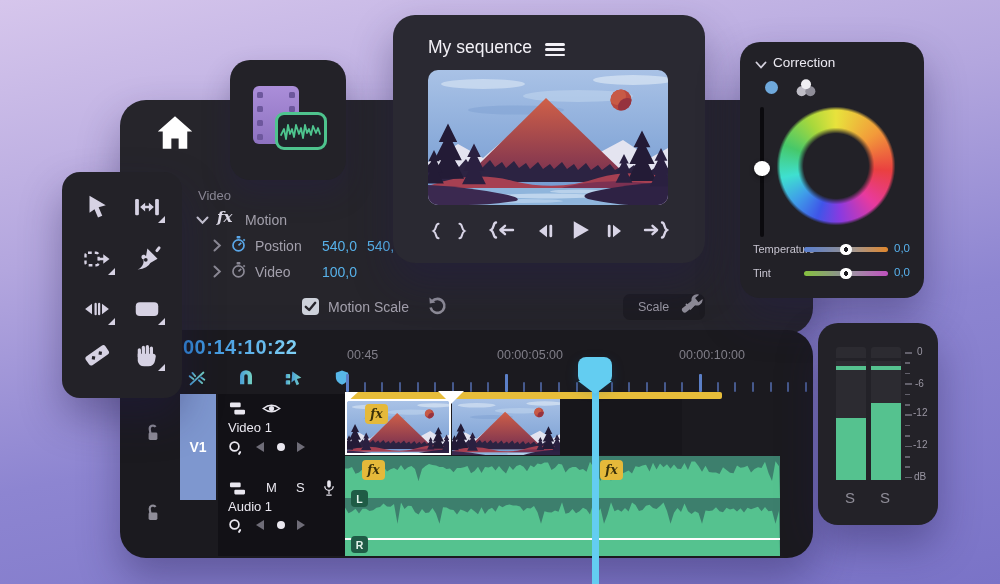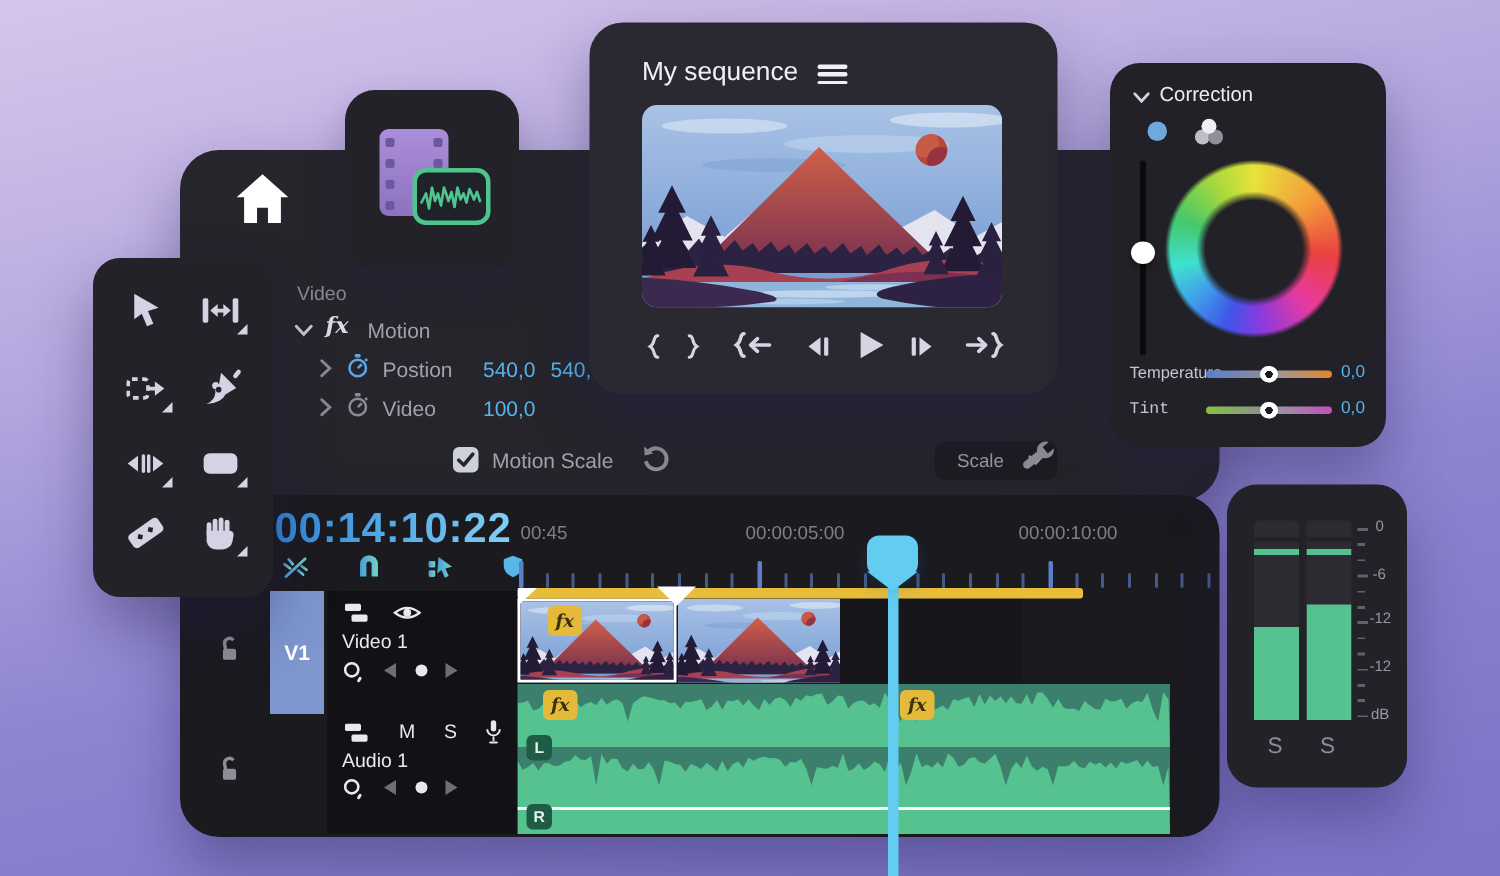--- a/index.html
+++ b/index.html
@@ -141,21 +141,21 @@
     <svg width="11" height="8" viewBox="0 0 11 8">
       <path d="M1.5 1.5 L5.5 5.8 L9.5 1.5" fill="none" stroke="#9b99a4" stroke-width="1.8" stroke-linecap="round"></path>
     </svg>
   </div>
   <svg class="abs" style="left:678px;top:291px;z-index:12;" width="28" height="28" viewBox="0 0 24 24">
     <path d="M20.6 7.2 a4.9 4.9 0 0 1 -6.2 4.7 L8.1 18.2 a2.35 2.35 0 1 1 -3.3 -3.3 l6.3 -6.3 a4.9 4.9 0 0 1 4.7 -6.2 c.5 0 1 .06 1.4 .18 L14 5.8 l3.3 3.3 3.1 -3.2 c.12 .42 .2 .86 .2 1.3 Z" fill="#8f8d98" transform="rotate(6 12 12)"></path>
   </svg>
 
   <div class="panel" style="left:120px;top:330px;width:693px;height:228px;background:#1b1a1f;border-radius:26px;z-index:11;"></div>
 
-  <div class="txt" style="left:183px;top:336px;font-size:28px;font-weight:bold;letter-spacing:.5px;z-index:13;
+  <div class="txt" style="left:183px;top:336px;font-size:20px;font-weight:bold;letter-spacing:.5px;z-index:13;
               background:linear-gradient(90deg,#2e86d8,#7fd0f5);-webkit-background-clip:text;background-clip:text;color:transparent;">00:14:10:22</div>
 
   <svg class="abs" style="left:186px;top:367px;z-index:13;" width="22" height="22" viewBox="0 0 24 24">
     <g stroke="url(#tcg)" stroke-width="2" stroke-linecap="round">
       <line x1="5" y1="19" x2="19" y2="6"></line>
       <line x1="4" y1="10" x2="8" y2="13"></line>
         <line x1="7" y1="6.5" x2="10" y2="10"></line>
       <line x1="14" y1="14.5" x2="17.5" y2="17.5"></line>
         <line x1="16.5" y1="11.5" x2="20" y2="14"></line>
     </g>
@@ -178,21 +178,21 @@
 
   <svg class="abs" style="left:142px;top:420px;z-index:13;" width="22" height="24" viewBox="0 0 24 24">
     <path d="M9 13 V8.6 A3.6 3.6 0 0 1 15.8 7" fill="none" stroke="#8f8d98" stroke-width="2.4" transform="rotate(-10 12 12)"></path>
     <rect x="7.2" y="12.6" width="9.6" height="8" rx="1.6" fill="#8f8d98"></rect>
   </svg>
   <svg class="abs" style="left:142px;top:500px;z-index:13;" width="22" height="24" viewBox="0 0 24 24">
     <path d="M9 13 V8.6 A3.6 3.6 0 0 1 15.8 7" fill="none" stroke="#8f8d98" stroke-width="2.4" transform="rotate(-10 12 12)"></path>
     <rect x="7.2" y="12.6" width="9.6" height="8" rx="1.6" fill="#8f8d98"></rect>
   </svg>
 
-  <div class="tab" style="top:394px;height:82px;z-index:13;">
+  <div class="tab" style="top:394px;height:106px;z-index:13;">
     <span>V1</span>
   </div>
 
   <svg class="abs" style="left:228px;top:399px;z-index:13;" width="19" height="19" viewBox="0 0 24 24">
     <g fill="#e9e7ef">
         <rect x="2.5" y="4.5" width="13.5" height="6" rx="1.4"></rect>
         <rect x="8" y="13.5" width="13.5" height="6" rx="1.4"></rect>
       </g>
   </svg>
   <svg class="abs" style="left:261px;top:399px;z-index:13;" width="21" height="19" viewBox="0 0 24 22">
@@ -440,21 +440,21 @@
                 background:conic-gradient(from 0deg,#e8e23c,#f29b3a 50deg,#ea4040 95deg,#e83a9e 135deg,#8a3ae0 175deg,#3f55e8 200deg,#3fa0e8 230deg,#3fe0d0 258deg,#46c86a 292deg,#a8d83c 330deg,#e8e23c 360deg);
                 -webkit-mask:radial-gradient(closest-side,transparent 54%,#000 64%,#000 93%,transparent 99%);
                 mask:radial-gradient(closest-side,transparent 54%,#000 64%,#000 93%,transparent 99%);"></div>
 
     <div class="txt" style="left:13px;top:201px;font-size:11px;color:#c7c4d0;">Temperature</div>
     <div class="abs" style="left:64px;top:205px;width:84px;height:4.5px;border-radius:2.5px;background:linear-gradient(90deg,#5a7fd0,#8d8d95 48%,#9a9aa0 52%,#e0862c);"></div>
     <div class="abs" style="left:100px;top:201.5px;width:11.5px;height:11.5px;border-radius:50%;
                 background:radial-gradient(circle at 50% 50%,#1d1c22 0 2.4px,#ffffff 2.5px 100%);"></div>
     <div class="txt" style="left:154px;top:200px;font-size:11.5px;color:#58b2ee;">0,0</div>
 
-    <div class="txt" style="left:13px;top:225px;font-size:11px;color:#c7c4d0;font-family:Liberation Mono, monospace;">Tint</div>
+    <div class="txt" style="left:13px;top:225px;font-size:11px;color:#c7c4d0;">Tint</div>
     <div class="abs" style="left:64px;top:229px;width:84px;height:4.5px;border-radius:2.5px;background:linear-gradient(90deg,#86c23e,#8d8d95 48%,#9a9aa0 52%,#c050be);"></div>
     <div class="abs" style="left:100px;top:225.5px;width:11.5px;height:11.5px;border-radius:50%;
                 background:radial-gradient(circle at 50% 50%,#1d1c22 0 2.4px,#ffffff 2.5px 100%);"></div>
     <div class="txt" style="left:154px;top:224px;font-size:11.5px;color:#58b2ee;">0,0</div>
   </div>
 
   <div class="panel" style="left:818px;top:323px;width:120px;height:202px;background:#232228;border-radius:20px;z-index:30;">
     <div class="meter" style="left:18px;top:24px;height:133px;">
       <div class="meter-cap"></div>
       <div class="meter-main">

